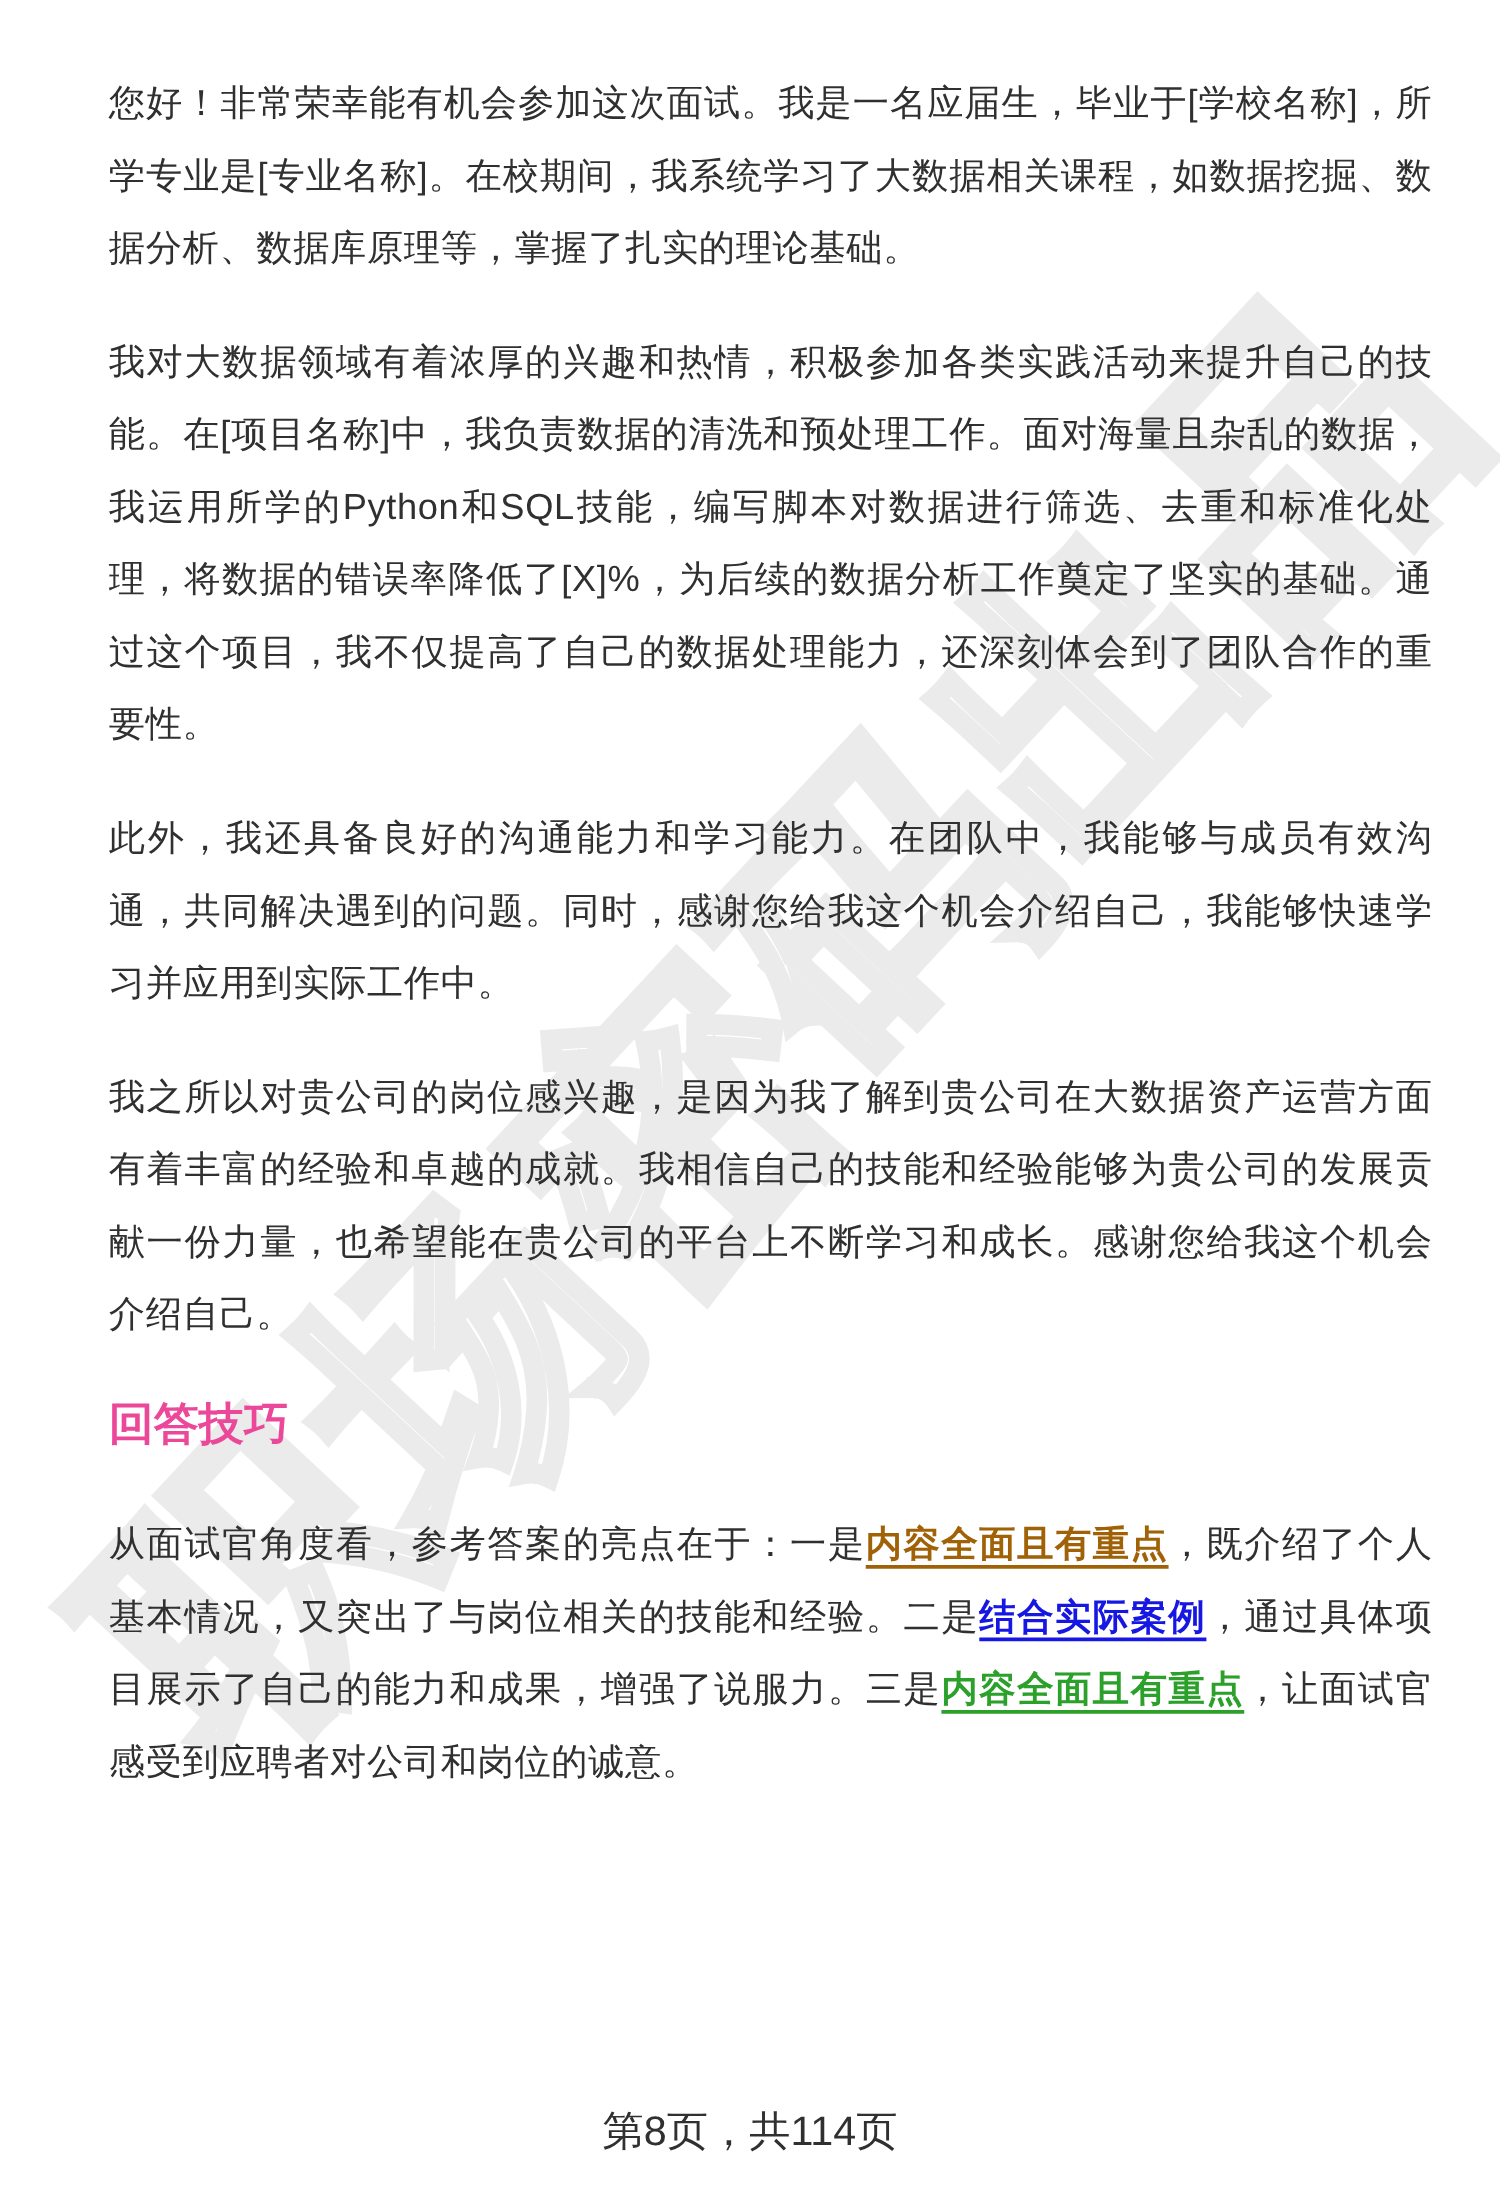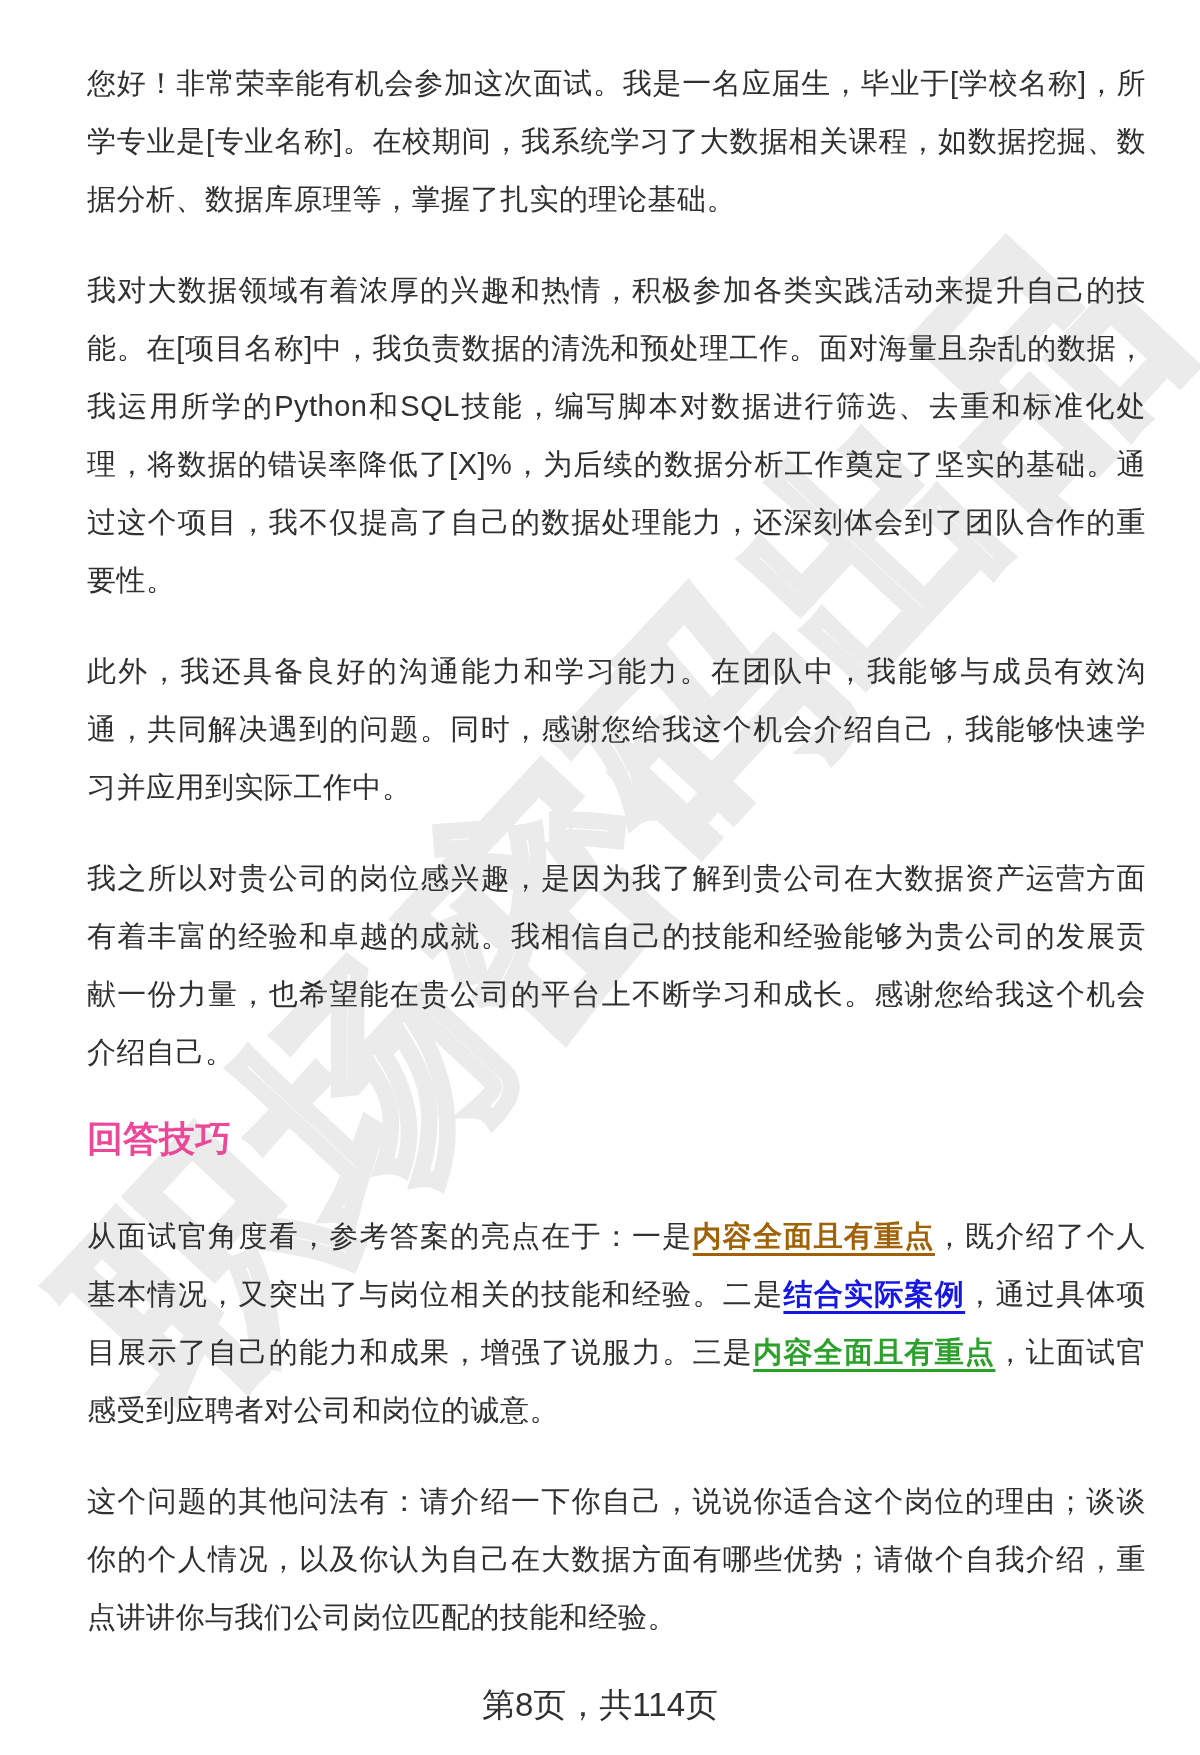--- a/index.html
+++ b/index.html
@@ -93,21 +93,20 @@
     <p>此外，我还具备良好的沟通能力和学习能力。在团队中，我能够与成员有效沟通，共同解决遇到的问题。同时，感谢您给我这个机会介绍自己，我能够快速学习并应用到实际工作中。</p>
 
     <p>我之所以对贵公司的岗位感兴趣，是因为我了解到贵公司在大数据资产运营方面有着丰富的经验和卓越的成就。我相信自己的技能和经验能够为贵公司的发展贡献一份力量，也希望能在贵公司的平台上不断学习和成长。感谢您给我这个机会介绍自己。</p>
 
     <h2 class="section-heading">回答技巧</h2>
 
     <p>
       <span>从面试官角度看，参考答案的亮点在于：一是</span><span class="hl hl-red">内容全面且有重点</span><span>，既介绍了个人基本情况，又突出了与岗位相关的技能和经验。二是</span><span class="hl hl-blue">结合实际案例</span><span>，通过具体项目展示了自己的能力和成果，增强了说服力。三是</span><span class="hl hl-green">内容全面且有重点</span><span>，让面试官感受到应聘者对公司和岗位的诚意。</span>
     </p>
 
-    <p>这个问题的其他问法有：请介绍一下你自己，说说你适合这个岗位的理由；谈谈你的个人情况，以及你认为自己在大数据方面有哪些优势；请做个自我介绍，重点讲讲你与我们公司岗位匹配的技能和经验。</p>
 
   </div>
 
   <div class="footer">
     <span>第8页，共114页</span>
   </div>
 
 </div>
 
 </body></html>

